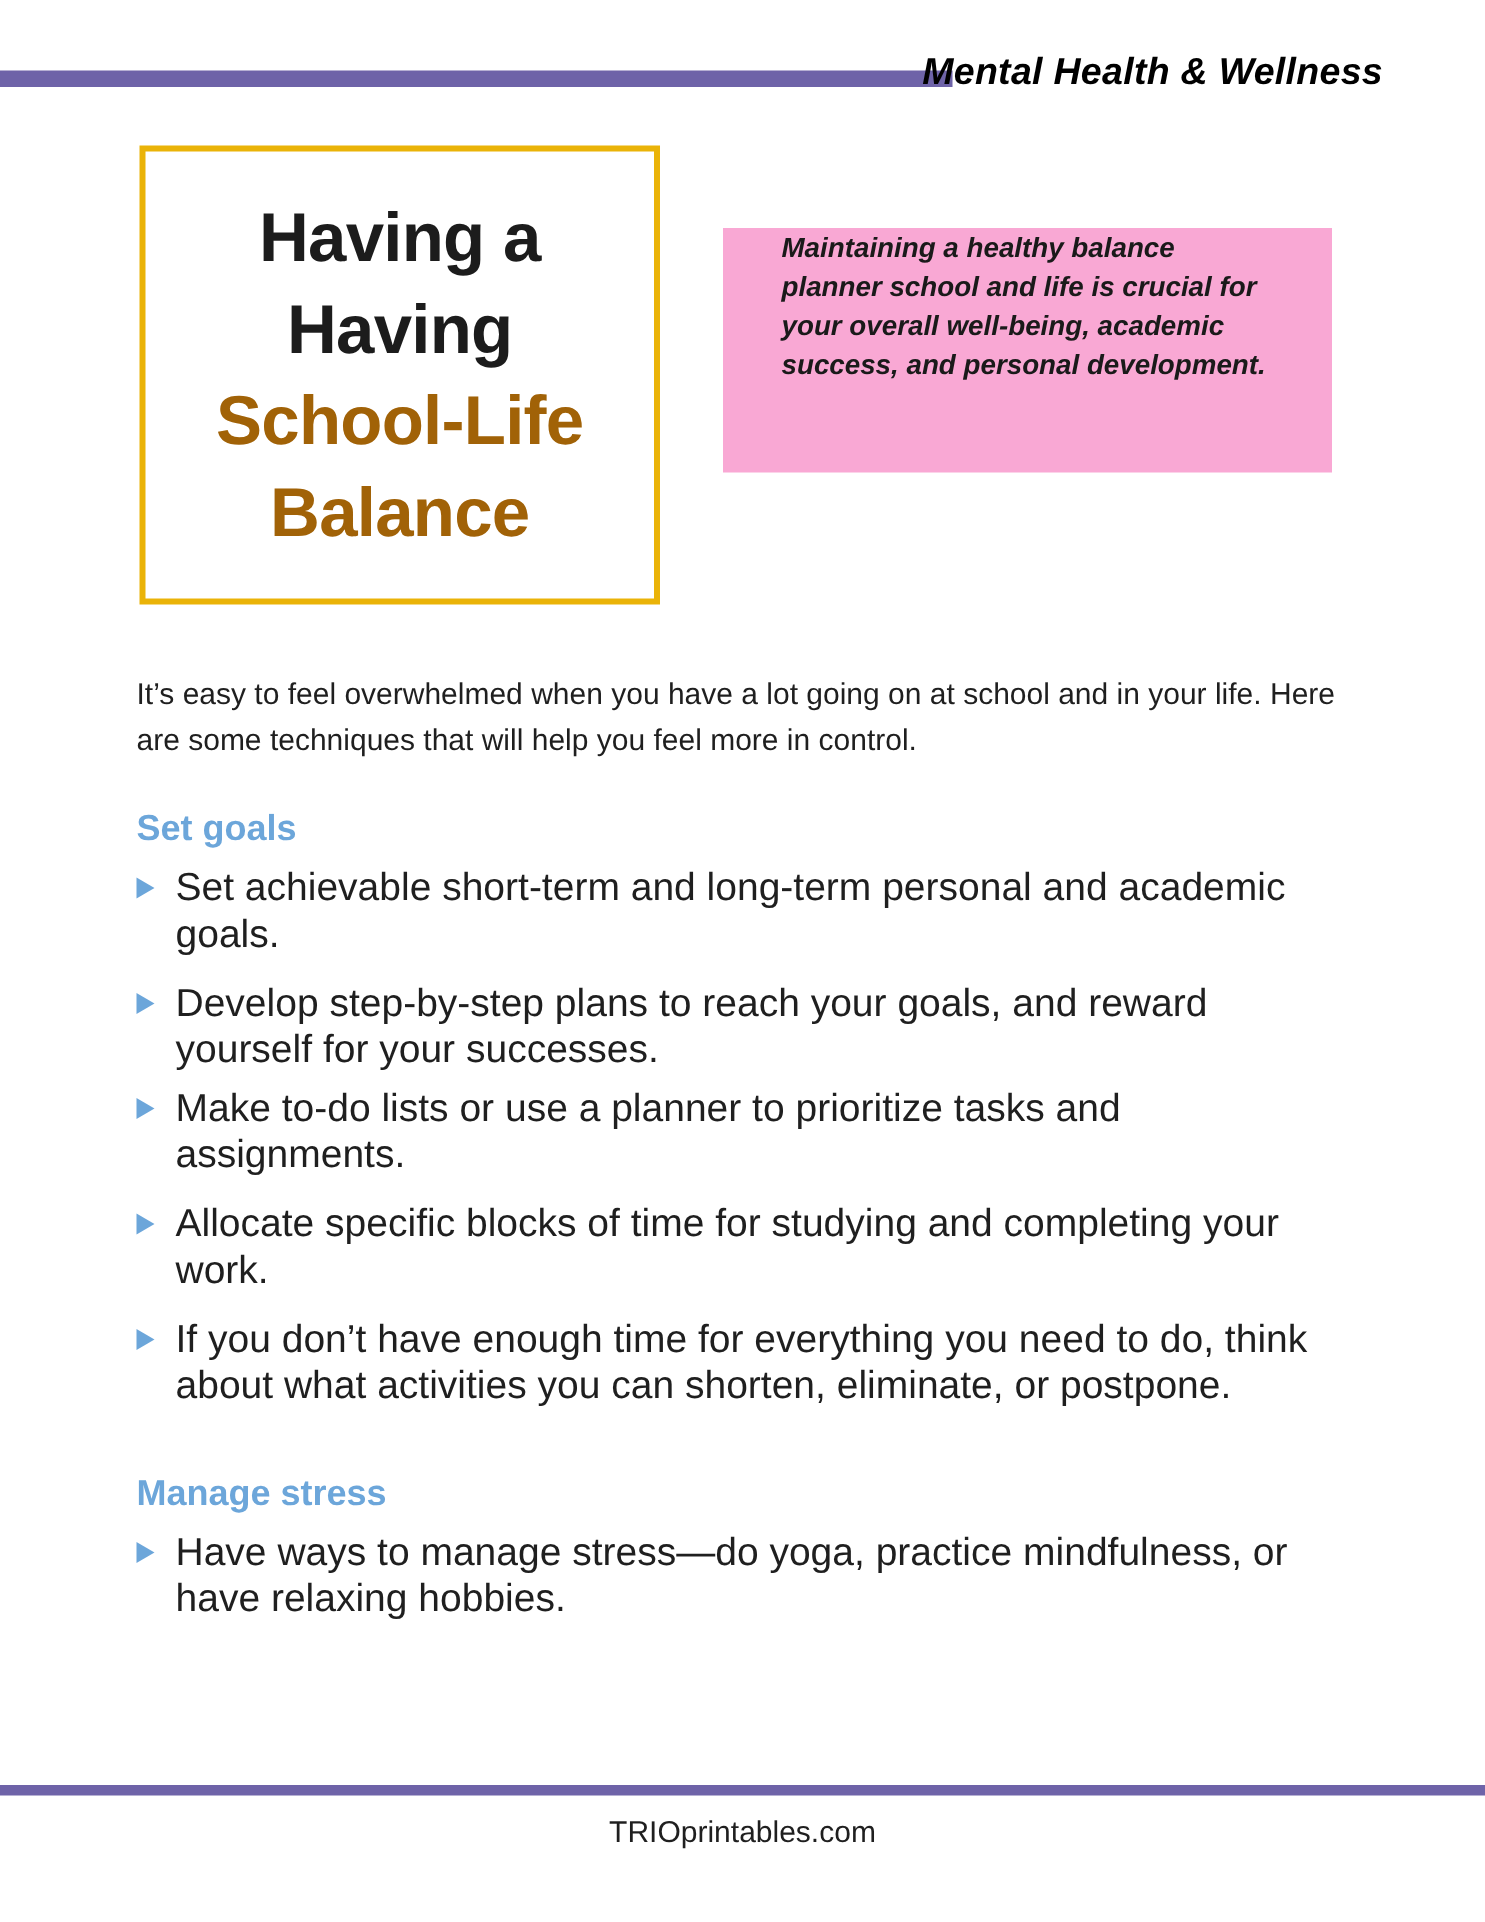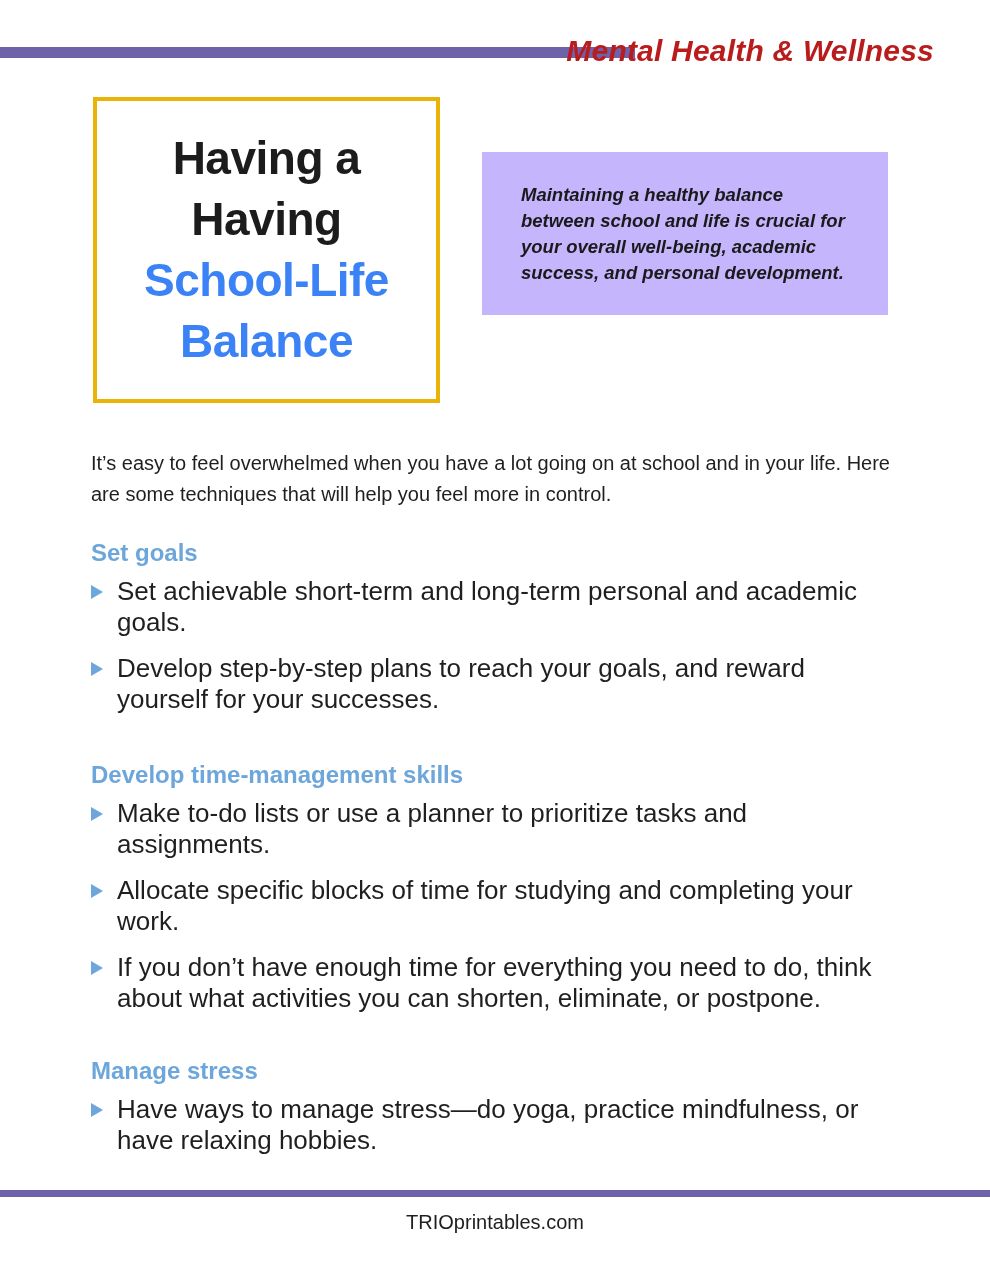--- a/index.html
+++ b/index.html
@@ -17,25 +17,25 @@
 
   
   .top-bar {
     position: absolute;
     left: 0; top: 47px;
     width: 635px; height: 11px;
     background: #6e63a8;
   }
   .category {
     position: absolute;
-    top: 34px; right: 56px;
-    font-size: 30px;
+    top: 34px; right: 68px;
+    font-size: 25px;
     font-weight: bold;
     font-style: italic;
-    color: #b91c1c;
+    color: #000000;
     letter-spacing: 0.2px;
   }
 
   
   .title-box {
     position: absolute;
     left: 93px; top: 97px;
     width: 347px; height: 306px;
     border: 4px solid #eab308;
     background: #ffffff;
@@ -45,31 +45,30 @@
     align-items: center;
     text-align: center;
   }
   .title-line {
     font-size: 46px;
     font-weight: bold;
     line-height: 61px;
     color: #1c1c1c;
     letter-spacing: -0.5px;
   }
-  .title-line.purple { color: #3b82f6; text-align: center; }
+  .title-line.purple { color: #a16207; text-align: center; }
 
   
   .quote-box {
     position: absolute;
     left: 482px; top: 152px;
     width: 406px; height: 163px;
-    background: #c4b5fd;
+    background: #f9a8d4;
     display: flex;
     flex-direction: column;
-    justify-content: center;
     padding-left: 39px;
   }
   .quote-line {
     font-size: 18.5px;
     font-weight: bold;
     font-style: italic;
     line-height: 26px;
     color: #1a1a1a;
     white-space: nowrap;
   }
@@ -142,41 +141,40 @@
 
   <div class="title-box">
     <div class="title-line">Having a</div>
     <div class="title-line">Having</div>
     <div class="title-line purple">School-Life</div>
     <div class="title-line purple">Balance</div>
   </div>
 
   <div class="quote-box">
     <div class="quote-line">Maintaining a healthy balance</div>
-    <div class="quote-line">between school and life is crucial for</div>
+    <div class="quote-line">planner school and life is crucial for</div>
     <div class="quote-line">your overall well-being, academic</div>
     <div class="quote-line">success, and personal development.</div>
   </div>
 
   <div class="body-content">
     <p class="intro">It’s easy to feel overwhelmed when you have a lot going on at school and in your life. Here are some techniques that will help you feel more in control.</p>
 
     <h2 class="section-heading">Set goals</h2>
     <ul class="bullet-list">
       <li>
         <span class="tri"></span>
         <span>Set achievable short-term and long-term personal and academic goals.</span>
       </li>
       <li>
         <span class="tri"></span>
         <span>Develop step-by-step plans to reach your goals, and reward yourself for your successes.</span>
       </li>
     </ul>
 
-    <h2 class="section-heading mid">Develop time-management skills</h2>
     <ul class="bullet-list">
       <li>
         <span class="tri"></span>
         <span>Make to-do lists or use a planner to prioritize tasks and assignments.</span>
       </li>
       <li>
         <span class="tri"></span>
         <span>Allocate specific blocks of time for studying and completing your work.</span>
       </li>
       <li>

